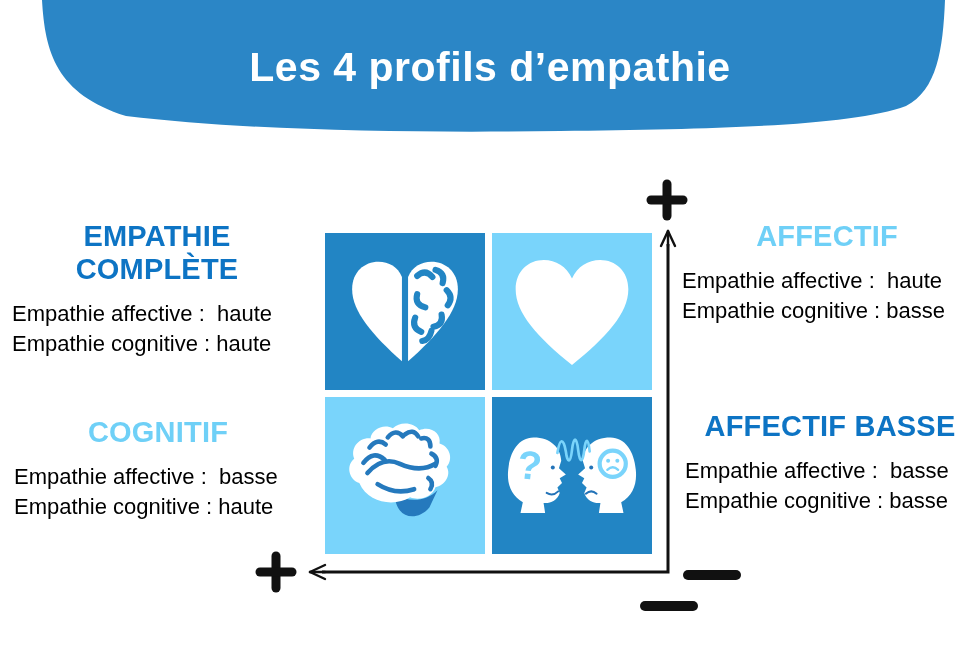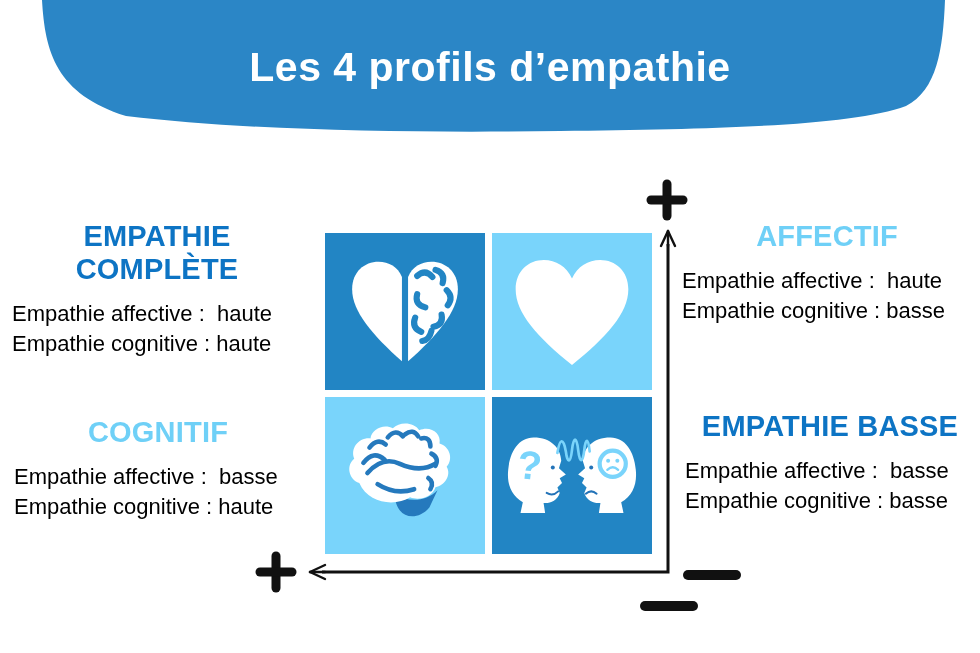--- a/index.html
+++ b/index.html
@@ -157,18 +157,18 @@
     <div class="profile-line">Empathie cognitive : basse</div>
   </div>
 
   <div class="profile tone-light p-bl">
     <h2>COGNITIF</h2>
     <div class="profile-line">Empathie affective :  basse</div>
     <div class="profile-line">Empathie cognitive : haute</div>
   </div>
 
   <div class="profile tone-dark p-br">
-    <h2>EMPATHIE BASSE</h2>
+    <h2>AFFECTIF BASSE</h2>
     <div class="profile-line">Empathie affective :  basse</div>
     <div class="profile-line">Empathie cognitive : basse</div>
   </div>
 
 </div>
 
 </body></html>

